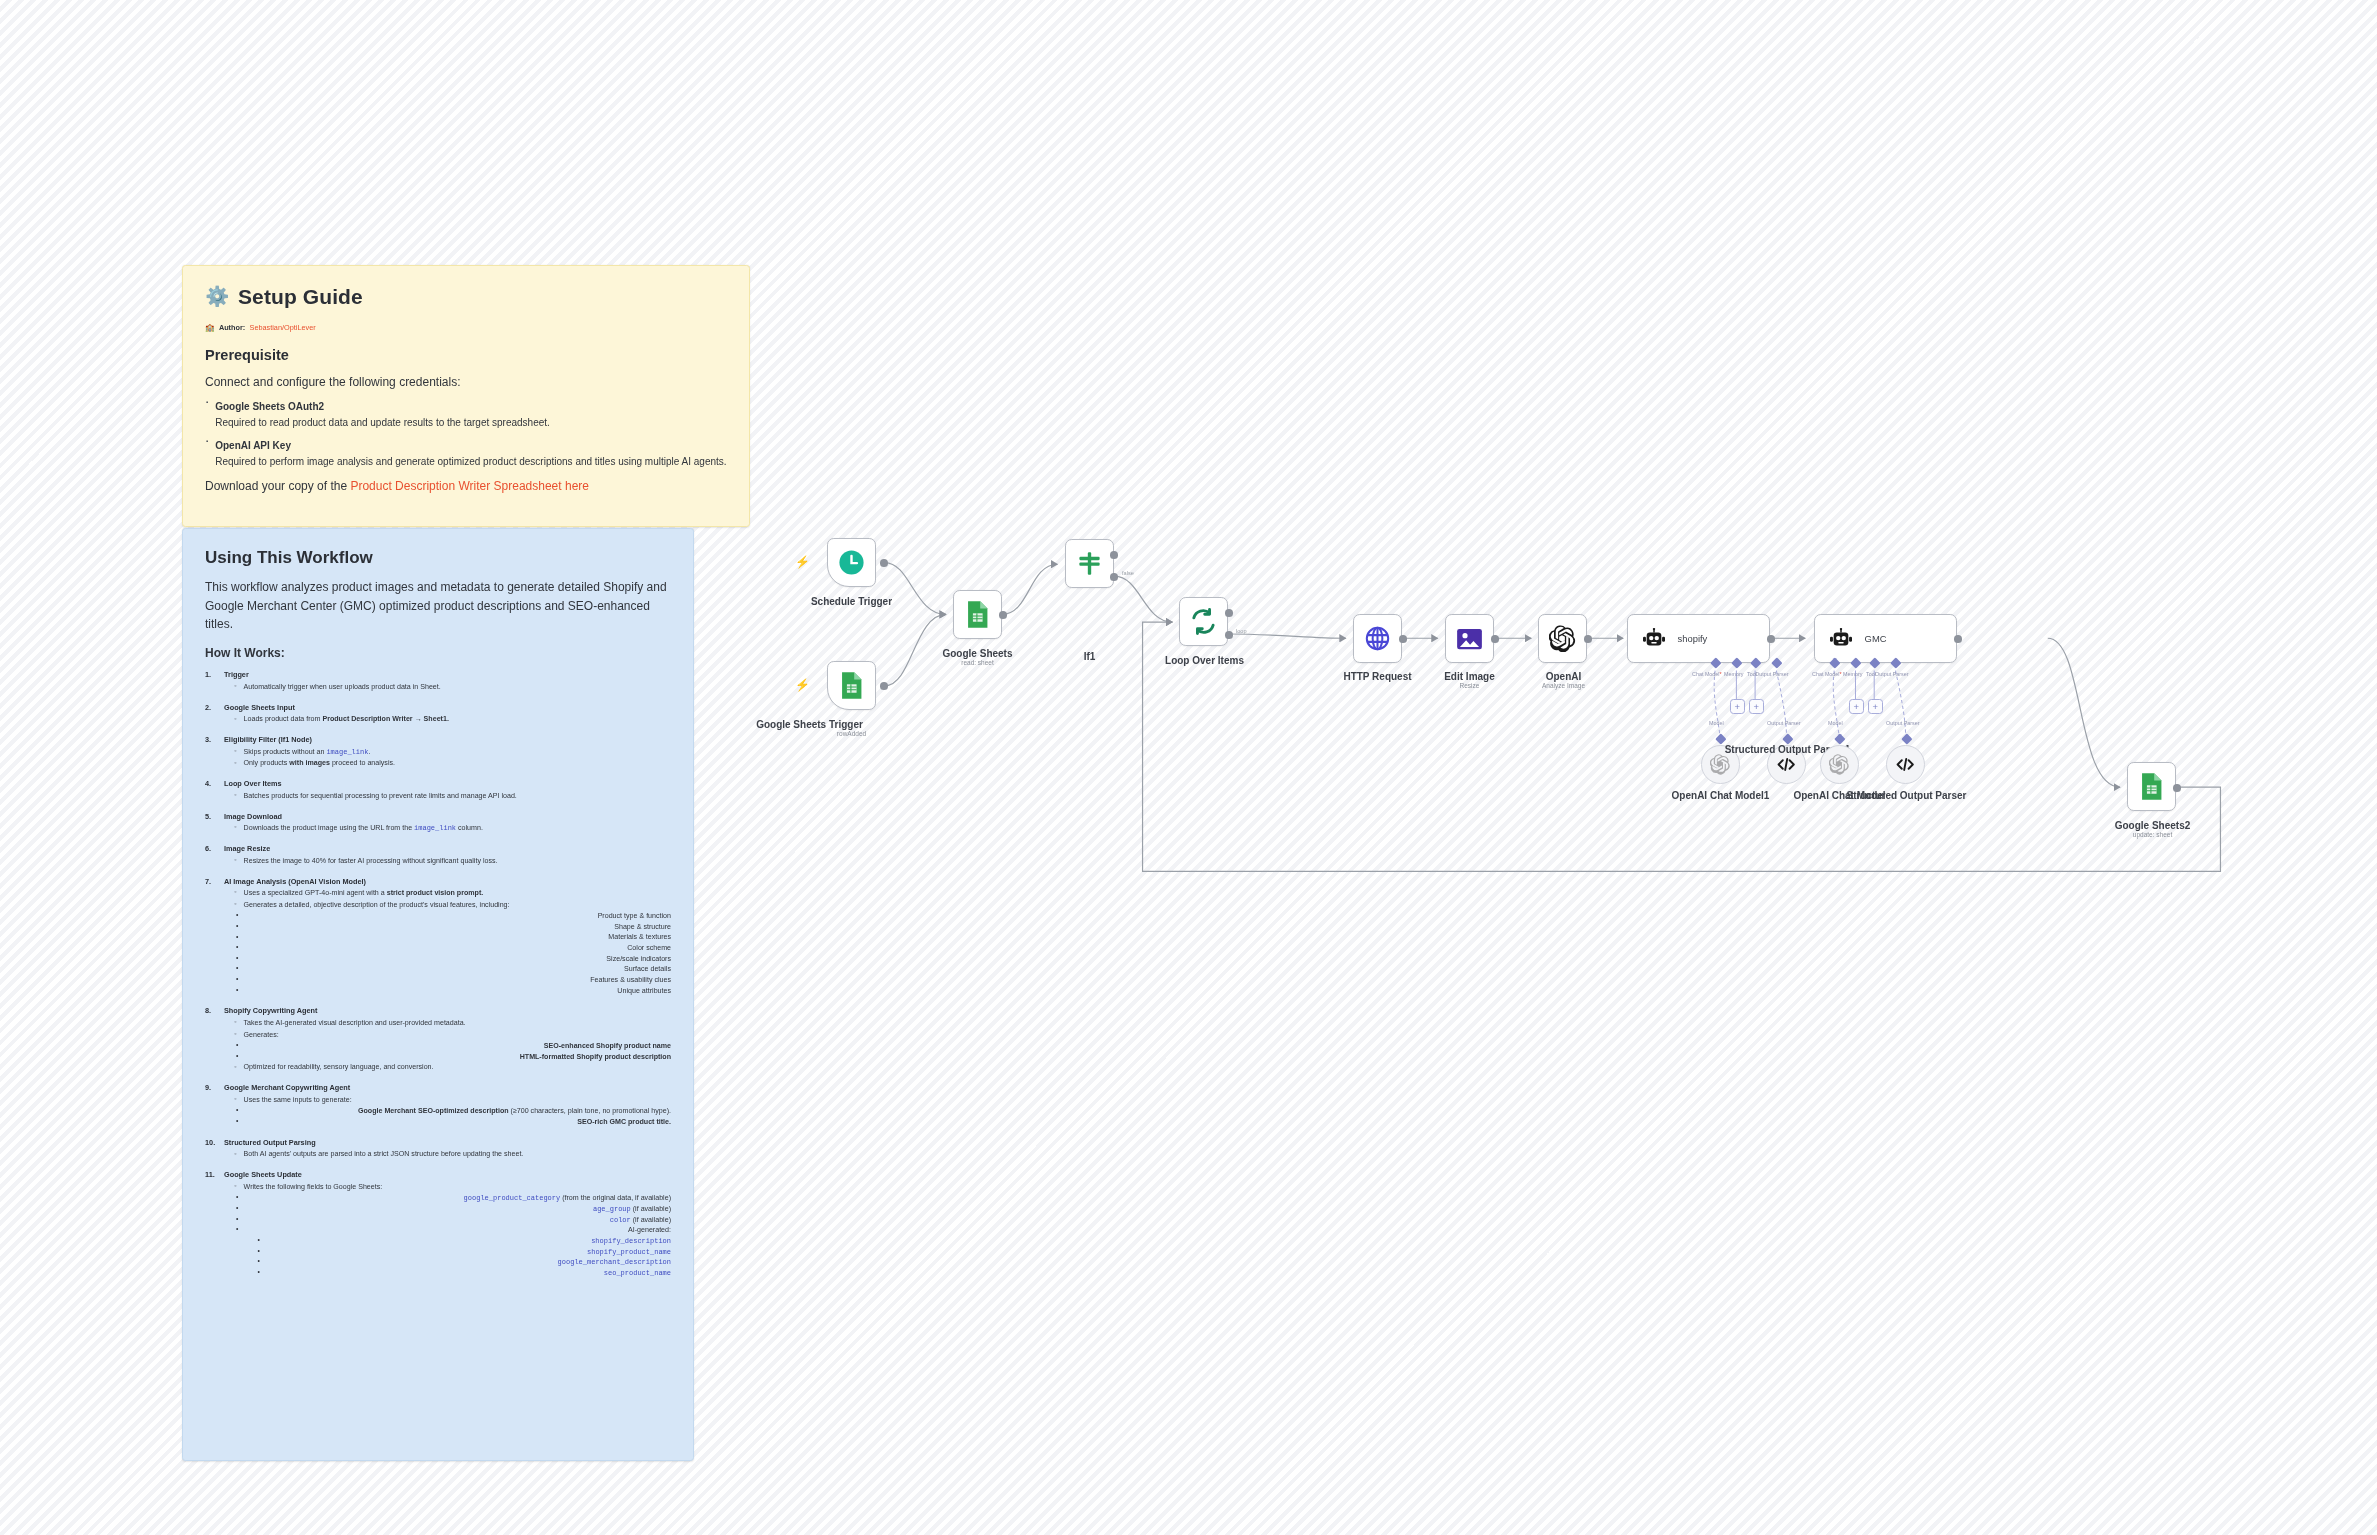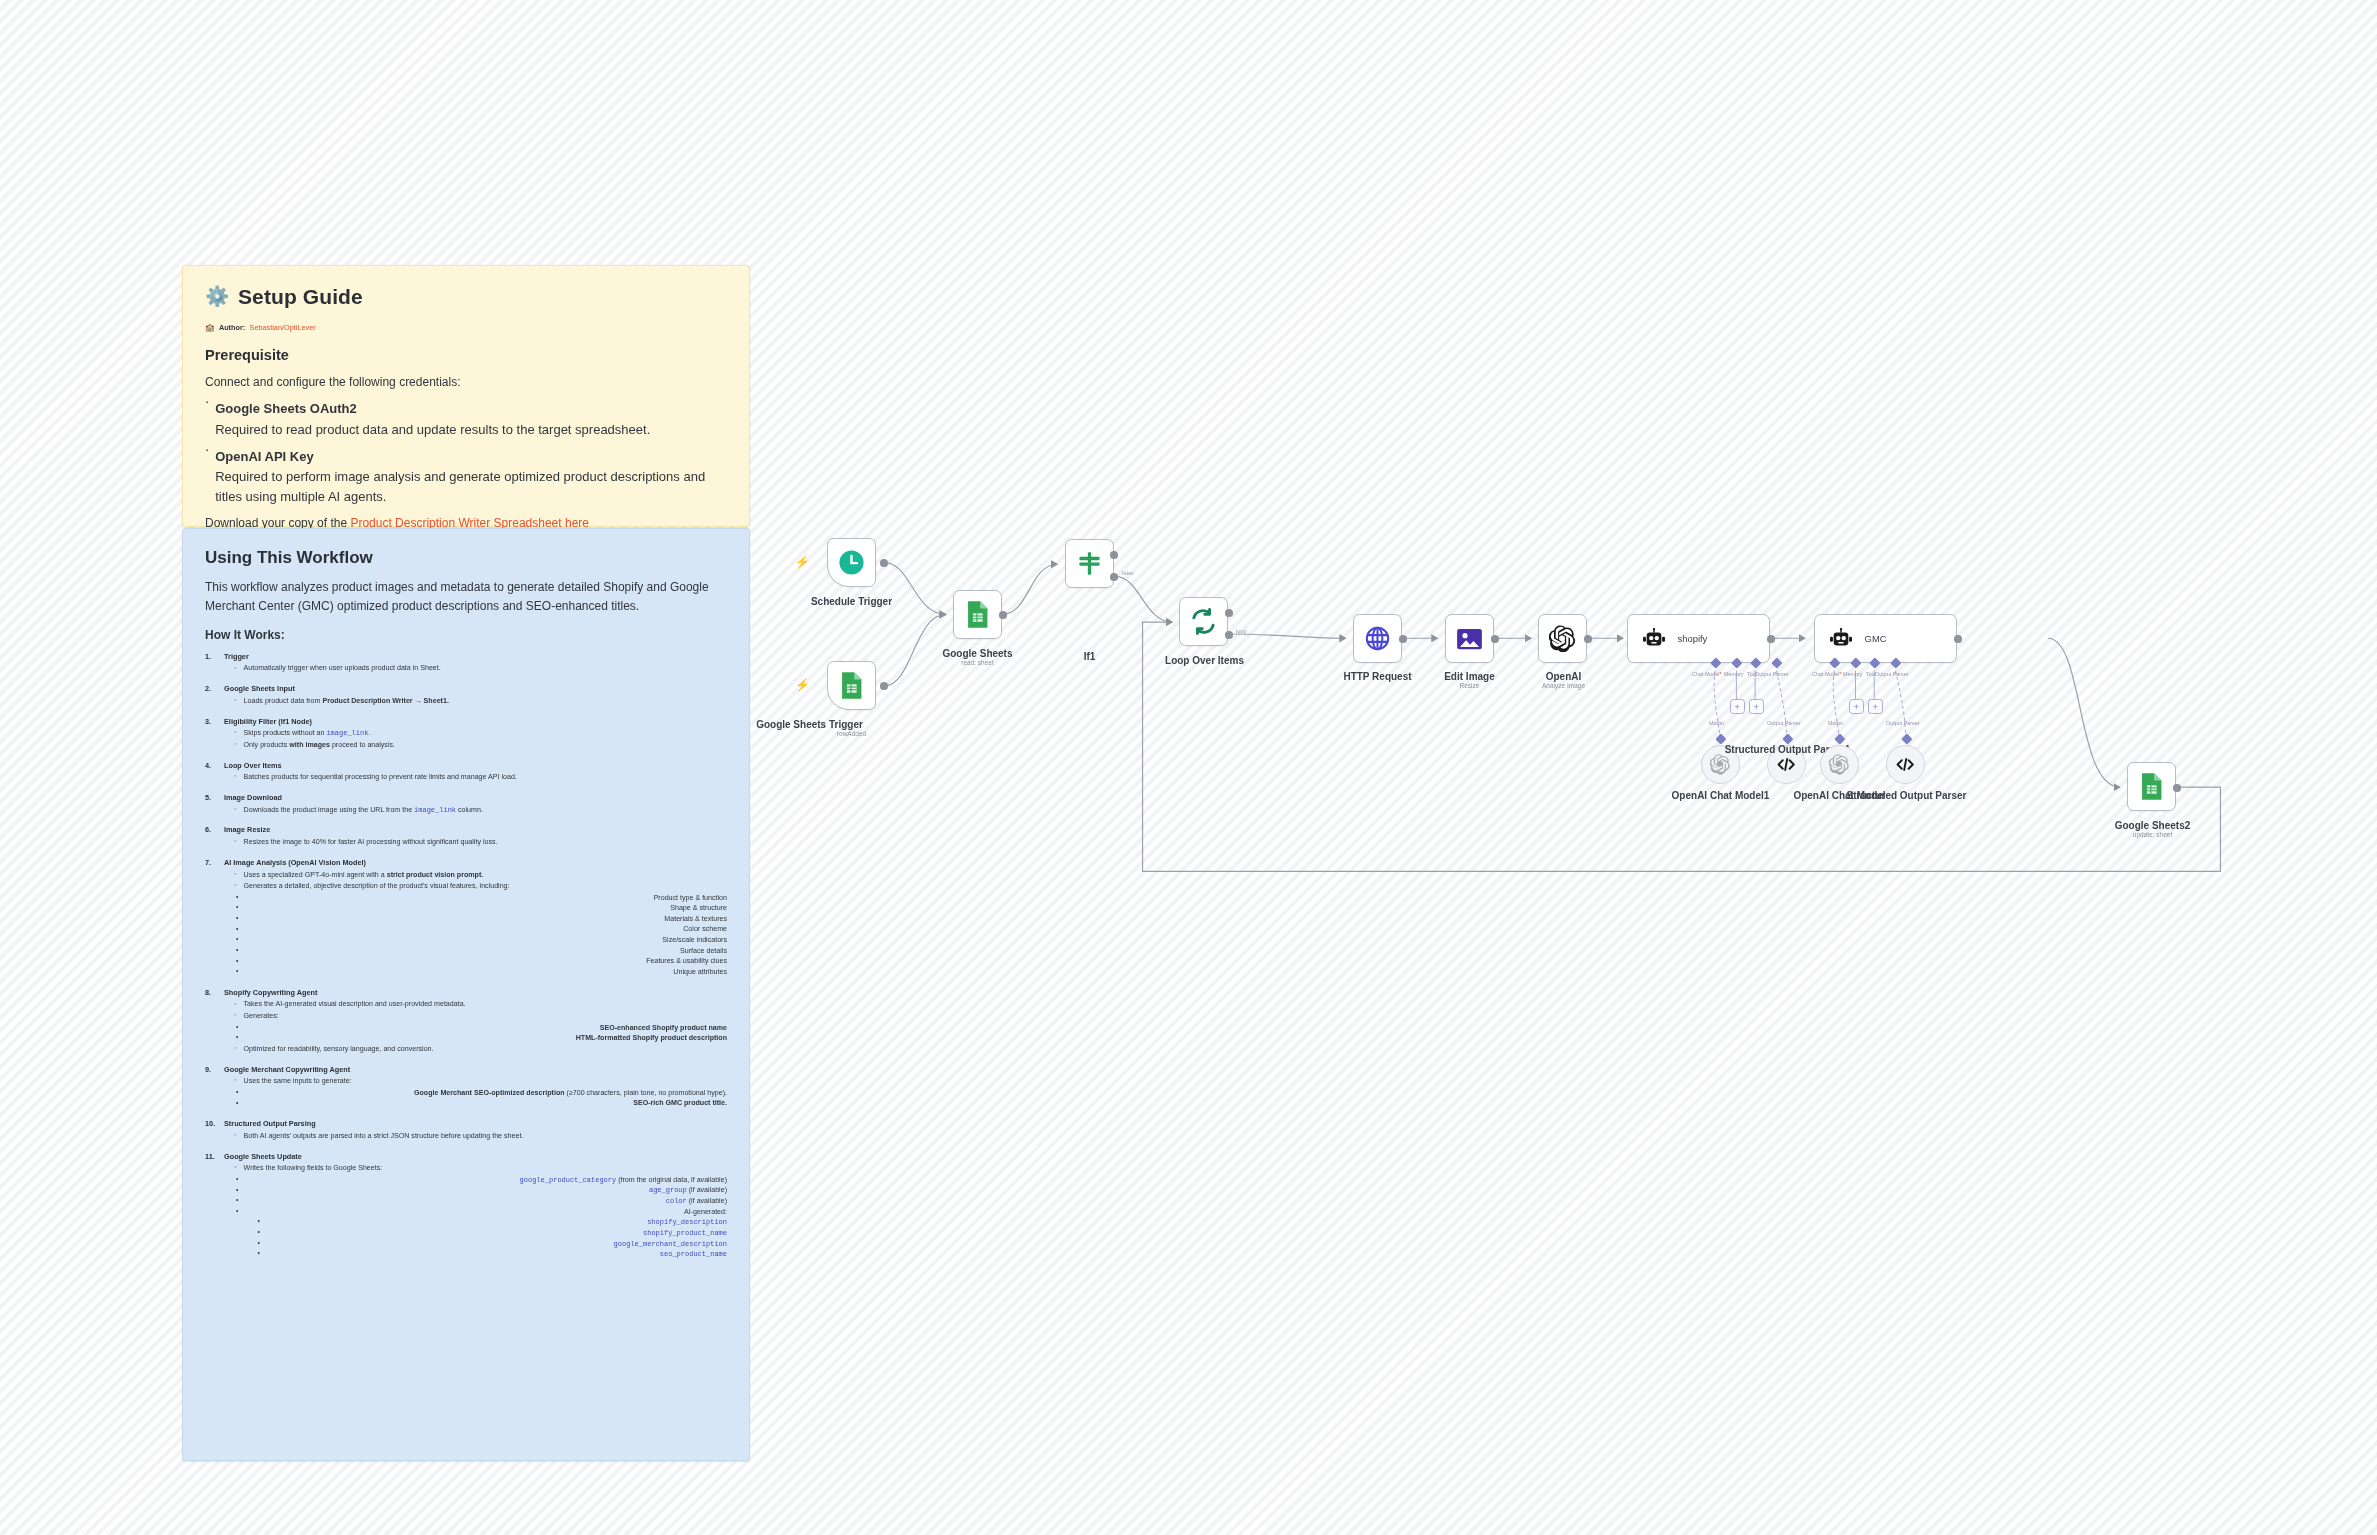--- a/index.html
+++ b/index.html
@@ -25,21 +25,21 @@
     padding: 19px 22px 22px 22px;
     border-radius: 3.4px;
     box-shadow: 0 0.9px 1.7px rgba(0,0,0,.10);
   }
   .sticky-yellow {
     left: 182px; top: 265px; width: 568px; height: 262px;
     background: #fdf6d8;
     border: 0.9px solid #f3e6a8;
   }
   .sticky-blue {
-    left: 182px; top: 528px; width: 568px; height: 933px;
+    left: 182px; top: 528px; width: 512px; height: 933px;
     background: #d6e6f7;
     border: 0.9px solid #c3d9ef;
   }
 
   .note-h1 {
     font-size: 21px; font-weight: bold; color: #2b2f36;
     letter-spacing: 0.1px;
     display: flex; align-items: center; gap: 8.5px;
     margin-bottom: 13.6px;
   }
@@ -49,21 +49,21 @@
     margin: 15.3px 0 10.2px 0;
   }
   .note-p { font-size: 12px; color: #31353c; line-height: 1.55; margin-bottom: 7.7px; }
   .note-author { font-size: 7.3px; color: #31353c; margin-bottom: 3.4px; display: flex; align-items: center; gap: 4.3px; }
   .note-author .emoji { font-size: 7.7px; }
   .note-author b { font-weight: bold; }
   .lnk { color: #e8502f; text-decoration: none; }
   .code { font-family: "Liberation Mono", monospace; color: #3f4cc0; font-size: 7px; }
 
   ul.bul { list-style: none; margin: 6px 0 6px 0; }
-  ul.bul > li { position: relative; padding-left: 10.2px; margin-bottom: 7.7px; font-size: 13px; line-height: 1.5; color: #31353c; }
+  ul.bul > li { position: relative; padding-left: 10.2px; margin-bottom: 7.7px; font-size: 10px; line-height: 1.5; color: #31353c; }
   ul.bul > li:before { content: "▪"; position: absolute; left: 0.9px; top: -0.9px; font-size: 6px; color: #4a4f58; }
   ul.bul > li b { font-weight: bold; display: block; margin-bottom: 0.9px; }
 
   ol.steps { list-style: none; counter-reset: st; margin-top: 5.1px; }
   ol.steps > li { counter-increment: st; position: relative; padding-left: 19px; margin-bottom: 10.2px; }
   ol.steps > li:before {
     content: counter(st) ".";
     position: absolute; left: 0; top: 0;
     font-size: 7.3px; font-weight: bold; color: #2b2f36;
   }

